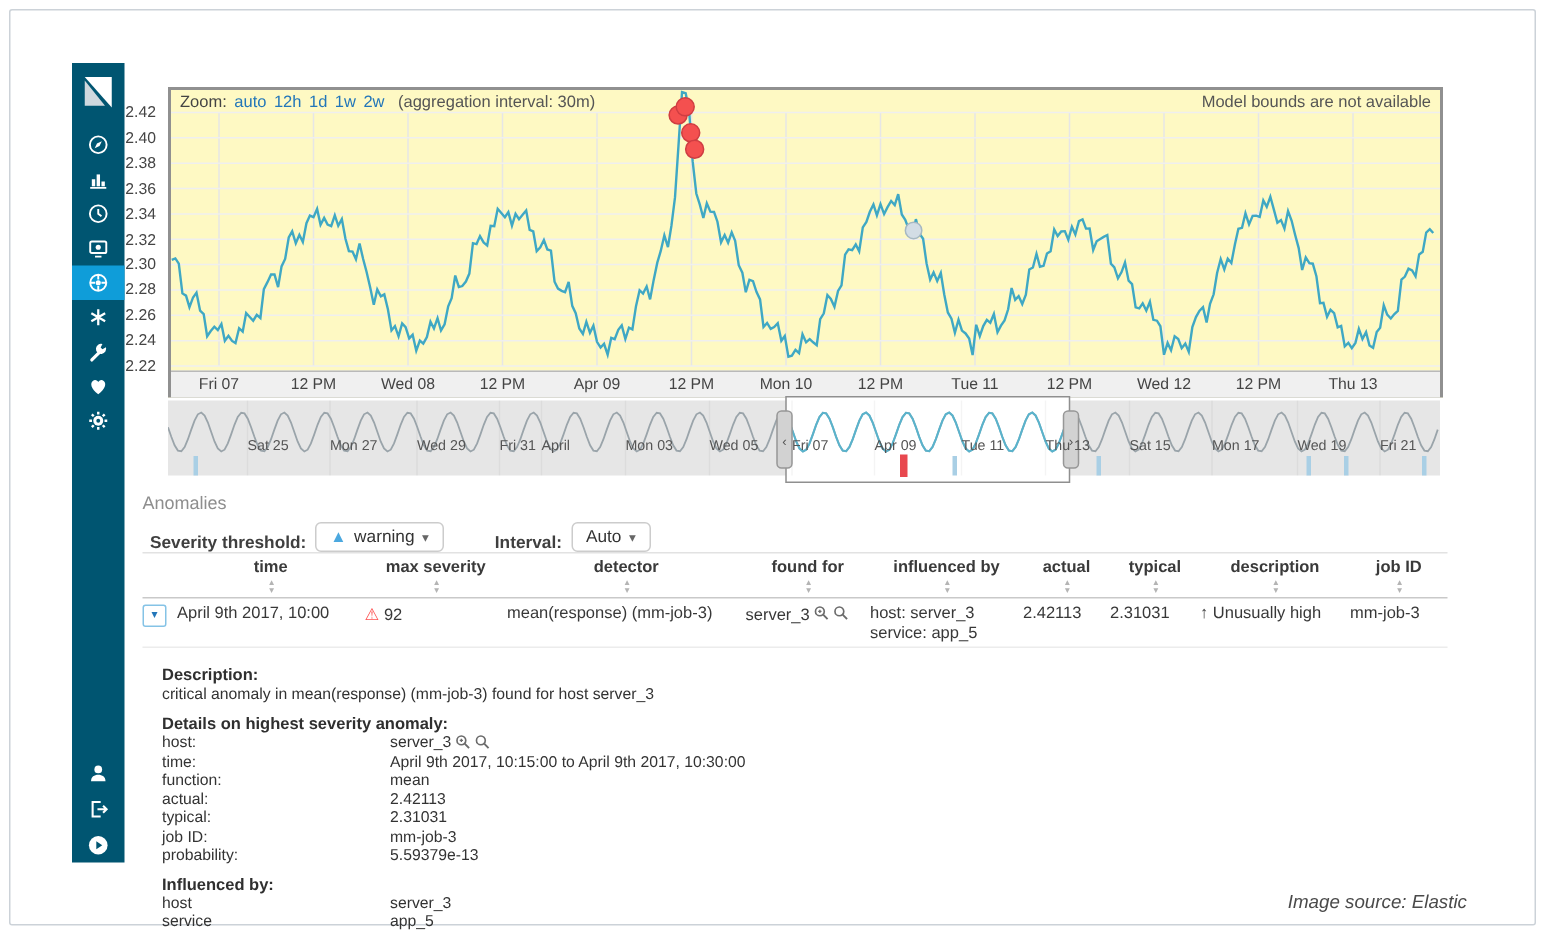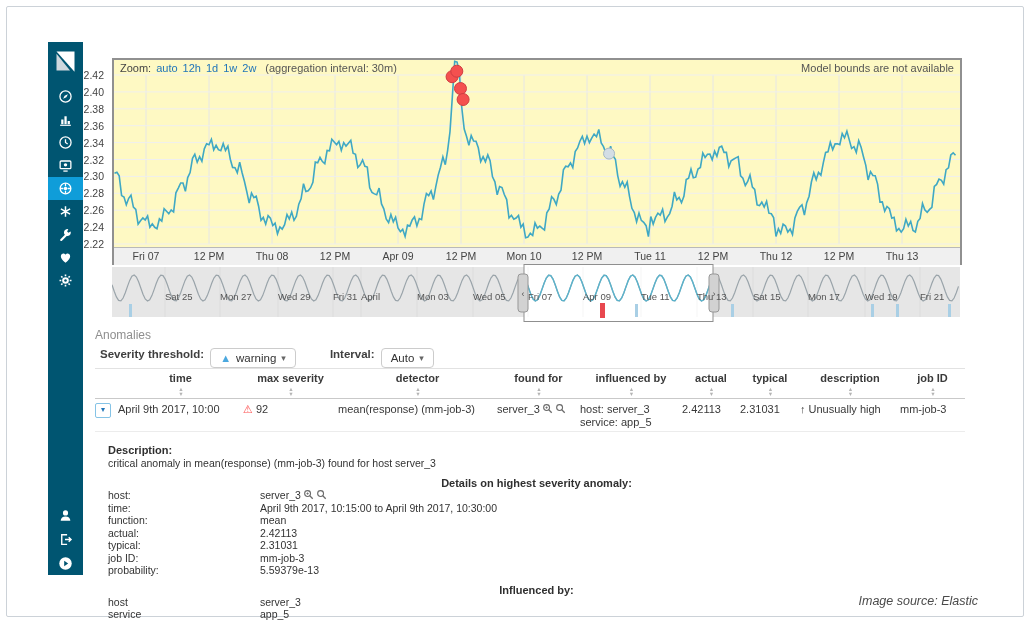--- a/index.html
+++ b/index.html
@@ -26,21 +26,21 @@
   .chart-header .agg{color:#555;margin-left:4px;}
   .model-note{color:#555;}
   .x-axis{position:relative;height:17px;background:#f0f0f0;border-top:1px solid #b9b9b9;}
   .x-axis span{position:absolute;top:2px;width:56px;margin-left:-28px;text-align:center;font-size:10.5px;color:#444;}
 
   
   .navigator{position:absolute;left:112px;top:264px;}
 
   
   .anom-title{position:absolute;left:95px;top:328px;margin:0;font-size:12px;font-weight:normal;color:#8e8e8e;}
-  .controls{position:absolute;left:100px;top:348px;display:flex;align-items:flex-start;font-size:11.5px;color:#3f3f3f;}
+  .controls{position:absolute;left:100px;top:348px;display:flex;align-items:flex-end;font-size:11.5px;color:#3f3f3f;}
   .controls label{font-weight:bold;}
   .dropdown{display:inline-flex;align-items:center;gap:5px;background:#fff;border:1px solid #ccc;border-radius:4px;padding:3px 9px;margin-left:6px;cursor:pointer;font-size:11.5px;color:#333;}
   .dropdown .caret{color:#666;font-size:9px;}
   .warn-tri{color:#4ba8df;font-size:11px;}
   .crit-tri{color:#fe5050;font-weight:bold;font-size:11px;}
   .ctl-gap{width:34px;}
 
   .atable{position:absolute;left:95px;top:368px;width:870px;font-size:11px;color:#383838;}
   .grid-row{display:grid;grid-template-columns:23px 125px 95px 159px 83px 102px 58px 60px 100px 65px;align-items:start;}
   .thead{border-top:1px solid #e2e2e2;border-bottom:1px solid #c9c9c9;padding:3px 0 2px 0;font-weight:bold;color:#3a3a3a;}
@@ -48,21 +48,21 @@
   .sort{display:inline-flex;flex-direction:column;margin-left:1px;}
   .sort i{font-style:normal;font-size:5.5px;line-height:4.5px;color:#b4b4b4;}
   .trow{padding:4px 0 2px 0;}
   .expand-btn{width:14px;height:13px;border:1px solid #85c3e6;border-radius:2px;background:#fff;color:#2276b9;font-size:8px;line-height:12px;text-align:center;cursor:pointer;}
   .mag{width:11px;height:11px;margin-left:2px;cursor:pointer;vertical-align:-1px;}
   .two-line div{line-height:13px;}
   .details{padding:12px 0 8px 13px;border-top:1px solid #ececec;font-size:10.5px;color:#333;}
   .details b{font-size:11px;color:#2f2f2f;}
   .kv{display:flex;line-height:12.5px;}
   .kv .k{width:152px;}
-  .sec{margin-top:7px;text-align:center;}
+  .sec{margin-top:7px;}
   .desc-text{line-height:13px;margin:1px 0 0 0;}
   .arrow-up{color:#444;}
 
   .attribution{position:absolute;right:52px;top:594px;font-size:12.5px;font-style:italic;color:#4a4a4a;}
 </style>
 </head>
 <body>
 
 <div class="page">
   <div class="frame"></div>
@@ -207,29 +207,29 @@
         <path d="M0.5 98.3 L2.9 97.3 L5.2 100.8 L7.6 120.6 L10.0 122.1 L12.3 129.8 L14.7 123.3 L17.0 120.1 L19.4 132.1 L21.8 134.4 L24.1 149.2 L26.5 145.7 L28.9 142.8 L31.2 145.0 L33.6 141.0 L35.9 152.2 L38.3 148.9 L40.7 152.3 L43.0 153.7 L45.4 143.8 L47.8 146.1 L50.1 133.7 L52.5 136.3 L54.8 138.8 L57.2 134.9 L59.6 137.0 L61.9 117.8 L64.3 113.1 L66.7 108.0 L69.0 108.0 L71.4 116.4 L73.7 102.6 L76.1 97.6 L78.5 83.3 L80.8 79.2 L83.2 87.2 L85.6 81.6 L87.9 86.3 L90.3 73.8 L92.6 68.7 L95.0 69.8 L97.4 64.3 L99.7 74.9 L102.1 70.3 L104.4 74.7 L106.8 75.7 L109.2 68.5 L111.5 75.5 L113.9 71.1 L116.3 84.2 L118.6 92.4 L121.0 92.7 L123.3 97.8 L125.7 87.3 L128.1 97.7 L130.4 106.3 L132.8 116.7 L135.2 128.1 L137.5 118.0 L139.9 122.6 L142.2 121.3 L144.6 131.2 L147.0 145.3 L149.3 142.4 L151.7 149.2 L154.1 140.6 L156.4 143.1 L158.8 150.6 L161.1 148.2 L163.5 158.8 L165.9 152.0 L168.2 154.1 L170.6 149.7 L173.0 139.5 L175.3 144.0 L177.7 137.1 L180.0 145.3 L182.4 141.2 L184.8 129.2 L187.1 123.8 L189.5 108.7 L191.9 116.4 L194.2 115.7 L196.6 112.7 L198.9 107.4 L201.3 87.1 L203.7 87.7 L206.0 82.4 L208.4 86.6 L210.8 88.7 L213.1 75.5 L215.5 75.8 L217.8 64.2 L220.2 67.0 L222.6 69.8 L224.9 66.4 L227.3 75.4 L229.7 67.6 L232.0 71.1 L234.4 68.2 L236.8 65.3 L239.1 78.3 L241.5 79.3 L243.8 92.5 L246.2 89.9 L248.6 85.0 L250.9 91.3 L253.3 92.1 L255.7 112.8 L258.0 117.4 L260.4 118.9 L262.7 119.8 L265.1 113.0 L267.5 128.9 L269.8 133.8 L272.2 144.0 L274.6 147.6 L276.9 139.5 L279.3 146.9 L281.6 142.1 L284.0 152.9 L286.4 156.7 L288.7 154.2 L291.1 161.4 L293.5 150.2 L295.8 151.1 L298.2 144.9 L300.5 141.9 L302.9 151.0 L305.3 143.5 L307.6 144.6 L310.0 129.1 L312.4 118.5 L314.7 120.7 L317.1 116.0 L319.4 124.6 L321.8 111.6 L324.2 100.1 L326.5 92.3 L328.9 81.9 L331.3 89.7 L333.6 75.6 L336.0 56.6 L338.3 22.4 L340.7 -13.6 L343.1 -12.9 L345.4 -1.6 L347.8 32.8 L350.2 54.0 L352.5 61.3 L354.9 70.3 L357.2 60.5 L359.6 66.1 L362.0 66.3 L364.3 72.8 L366.7 86.6 L369.1 81.7 L371.4 86.8 L373.8 79.9 L376.1 85.6 L378.5 101.8 L380.9 106.8 L383.2 119.8 L385.6 111.5 L388.0 112.5 L390.3 119.5 L392.7 124.6 L395.0 143.0 L397.4 140.3 L399.8 144.2 L402.1 143.0 L404.5 140.5 L406.9 152.2 L409.2 149.0 L411.6 162.8 L413.9 162.1 L416.3 158.3 L418.7 160.5 L421.0 147.9 L423.4 153.2 L425.8 151.1 L428.1 153.2 L430.5 155.1 L432.8 137.7 L435.2 133.9 L437.6 121.7 L439.9 124.3 L442.3 129.5 L444.7 119.0 L447.0 115.2 L449.4 94.8 L451.7 91.2 L454.1 91.8 L456.5 88.0 L458.8 92.6 L461.2 76.6 L463.6 73.0 L465.9 66.2 L468.3 61.3 L470.6 68.6 L473.0 61.1 L475.4 67.7 L477.7 63.1 L480.1 59.0 L482.5 61.7 L484.8 54.4 L487.2 68.0 L489.5 71.6 L491.9 78.0 L494.3 81.3 L496.6 71.1 L499.0 80.8 L501.4 84.2 L503.7 100.6 L506.1 111.4 L508.4 106.6 L510.8 112.3 L513.2 107.0 L515.5 121.3 L517.9 133.3 L520.3 137.5 L522.6 146.8 L525.0 138.1 L527.3 145.4 L529.7 147.3 L532.1 150.7 L534.4 161.7 L536.8 141.5 L539.2 149.1 L541.5 142.4 L543.9 138.2 L546.2 140.2 L548.6 134.3 L551.0 146.5 L553.3 142.1 L555.7 138.6 L558.1 131.2 L560.4 117.0 L562.8 124.9 L565.1 122.4 L567.5 127.7 L569.9 121.4 L572.2 104.6 L574.6 103.3 L577.0 94.2 L579.3 102.8 L581.7 102.2 L584.0 94.0 L586.4 92.5 L588.8 78.0 L591.1 82.4 L593.5 79.3 L595.9 79.1 L598.2 84.8 L600.6 76.2 L602.9 81.3 L605.3 72.4 L607.7 71.2 L610.0 77.4 L612.4 77.3 L614.8 91.7 L617.1 85.8 L619.5 84.3 L621.8 82.9 L624.2 81.7 L626.6 100.8 L628.9 103.2 L631.3 110.6 L633.7 106.4 L636.0 100.0 L638.4 112.1 L640.7 114.4 L643.1 129.9 L645.5 130.6 L647.8 127.2 L650.2 132.1 L652.6 126.2 L654.9 138.2 L657.3 138.8 L659.6 142.5 L662.0 161.5 L664.4 153.6 L666.7 158.5 L669.1 149.2 L671.5 151.0 L673.8 157.1 L676.2 154.1 L678.5 159.6 L680.9 143.0 L683.3 136.4 L685.6 132.3 L688.0 129.8 L690.4 140.0 L692.7 127.6 L695.1 121.2 L697.4 107.0 L699.8 97.7 L702.2 104.6 L704.5 97.4 L706.9 100.3 L709.3 87.8 L711.6 77.5 L714.0 76.9 L716.3 67.2 L718.7 74.6 L721.1 68.9 L723.4 68.8 L725.8 69.6 L728.2 58.6 L730.5 62.9 L732.9 56.2 L735.2 64.6 L737.6 73.5 L740.0 71.7 L742.3 77.4 L744.7 65.7 L747.1 72.2 L749.4 81.5 L751.8 90.4 L754.1 105.0 L756.5 96.6 L758.9 100.5 L761.2 100.8 L763.6 109.1 L766.0 127.1 L768.3 126.9 L770.7 136.2 L773.0 131.5 L775.4 133.7 L777.8 143.2 L780.1 142.3 L782.5 155.9 L784.9 153.6 L787.2 157.1 L789.6 153.6 L791.9 144.3 L794.3 151.0 L796.7 146.4 L799.0 155.4 L801.4 156.9 L803.8 146.3 L806.1 143.5 L808.5 128.5 L810.8 134.7 L813.2 137.3 L815.6 134.4 L817.9 132.3 L820.3 111.4 L822.6 109.4 L825.0 104.1 L827.4 105.3 L829.7 109.2 L832.1 94.6 L834.5 92.9 L836.8 80.0 L839.2 77.8 L841.5 80.3 " fill="none" stroke="#3fa8c4" stroke-width="1.6"></path>
         <circle cx="495.05" cy="78.58499999999998" r="5.5" fill="#d3dde5" stroke="#a6b8c3" stroke-width="1"></circle>
         <circle cx="338.075" cy="1.6899999999998139" r="6" fill="#f4504f" stroke="#cf3d42" stroke-width="1"></circle>
         <circle cx="342.8" cy="-3.802500000000144" r="6" fill="#f4504f" stroke="#cf3d42" stroke-width="1"></circle>
         <circle cx="346.47499999999997" cy="13.520000000000012" r="6" fill="#f4504f" stroke="#cf3d42" stroke-width="1"></circle>
         <circle cx="349.09999999999997" cy="24.504999999999928" r="6" fill="#f4504f" stroke="#cf3d42" stroke-width="1"></circle>
       </svg>
     <div class="x-axis" id="xAxis">
         <span style="left: 32px;">Fri 07</span>
         <span style="left: 95px;">12 PM</span>
-        <span style="left: 158px;">Thu 08</span>
+        <span style="left: 158px;">Wed 08</span>
         <span style="left: 221px;">12 PM</span>
         <span style="left: 284px;">Apr 09</span>
         <span style="left: 347px;">12 PM</span>
         <span style="left: 410px;">Mon 10</span>
         <span style="left: 473px;">12 PM</span>
         <span style="left: 536px;">Tue 11</span>
         <span style="left: 599px;">12 PM</span>
-        <span style="left: 662px;">Thu 12</span>
+        <span style="left: 662px;">Wed 12</span>
         <span style="left: 725px;">12 PM</span>
         <span style="left: 788px;">Thu 13</span>
       </div>
   </section>
 
   <svg id="navChart" class="navigator" width="848" height="58">
       <rect x="0" y="3" width="848" height="50" fill="#e6e6e6"></rect>
       <rect x="412" y="0.5" width="189" height="57" fill="#ffffff" stroke="#8f8f8f" stroke-width="1"></rect>
       <line x1="53" y1="3" x2="53" y2="53" stroke="rgba(0,0,0,0.045)"></line>
       <line x1="108" y1="3" x2="108" y2="53" stroke="rgba(0,0,0,0.045)"></line>

